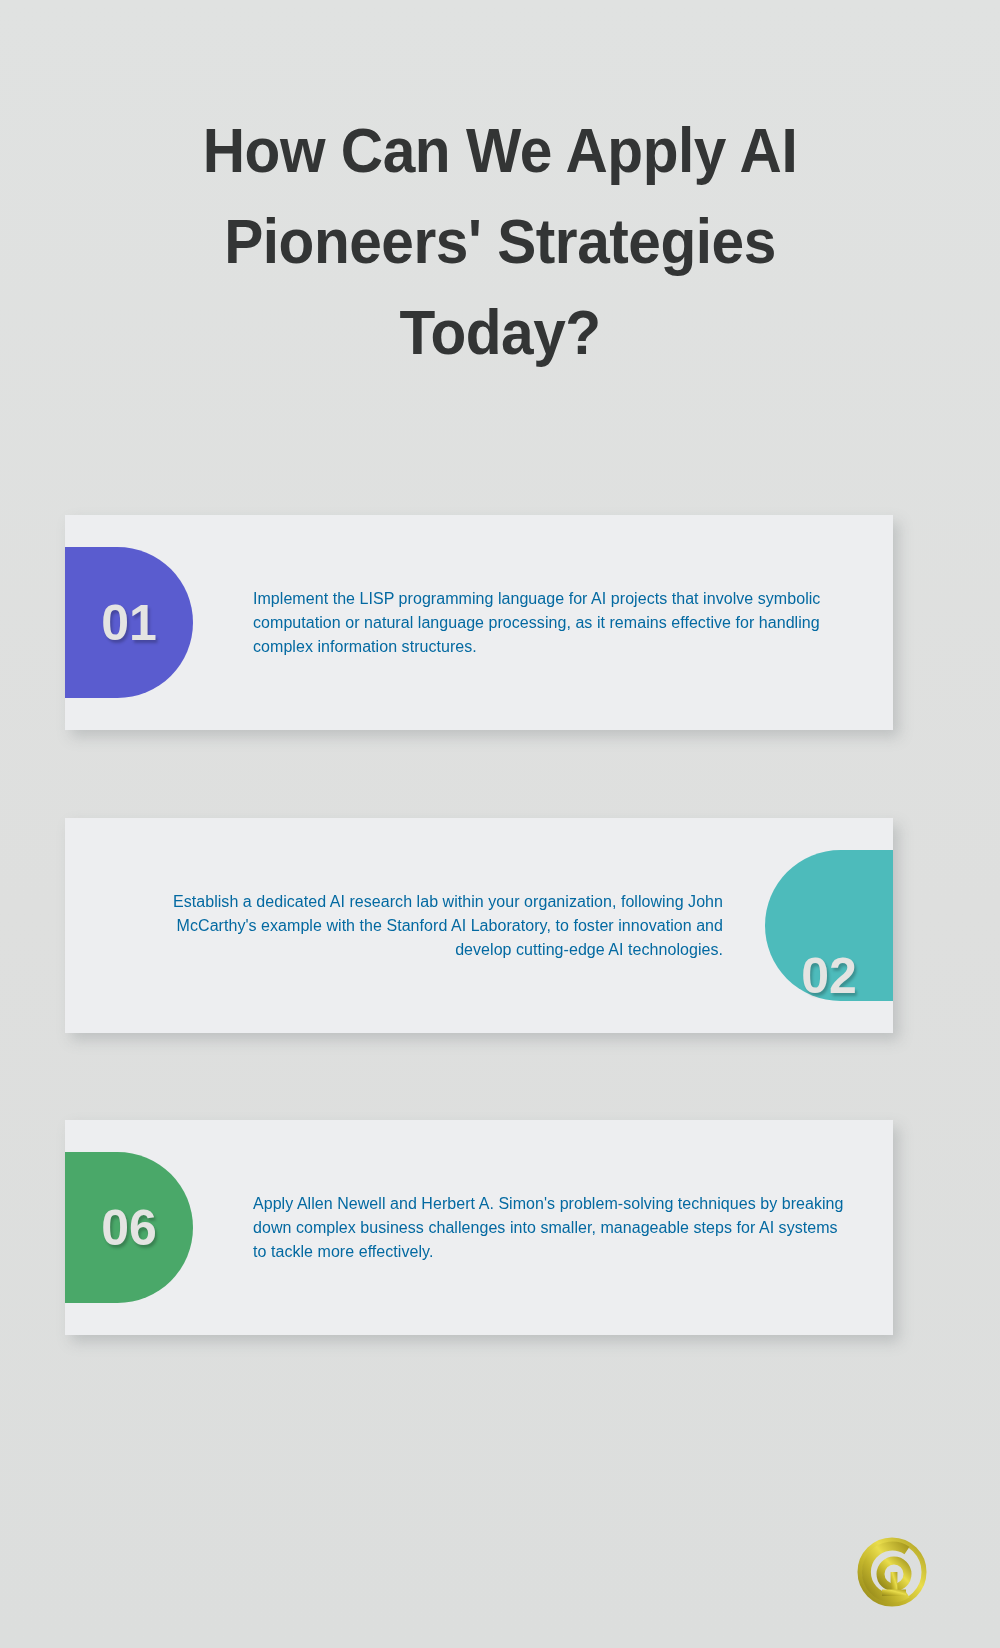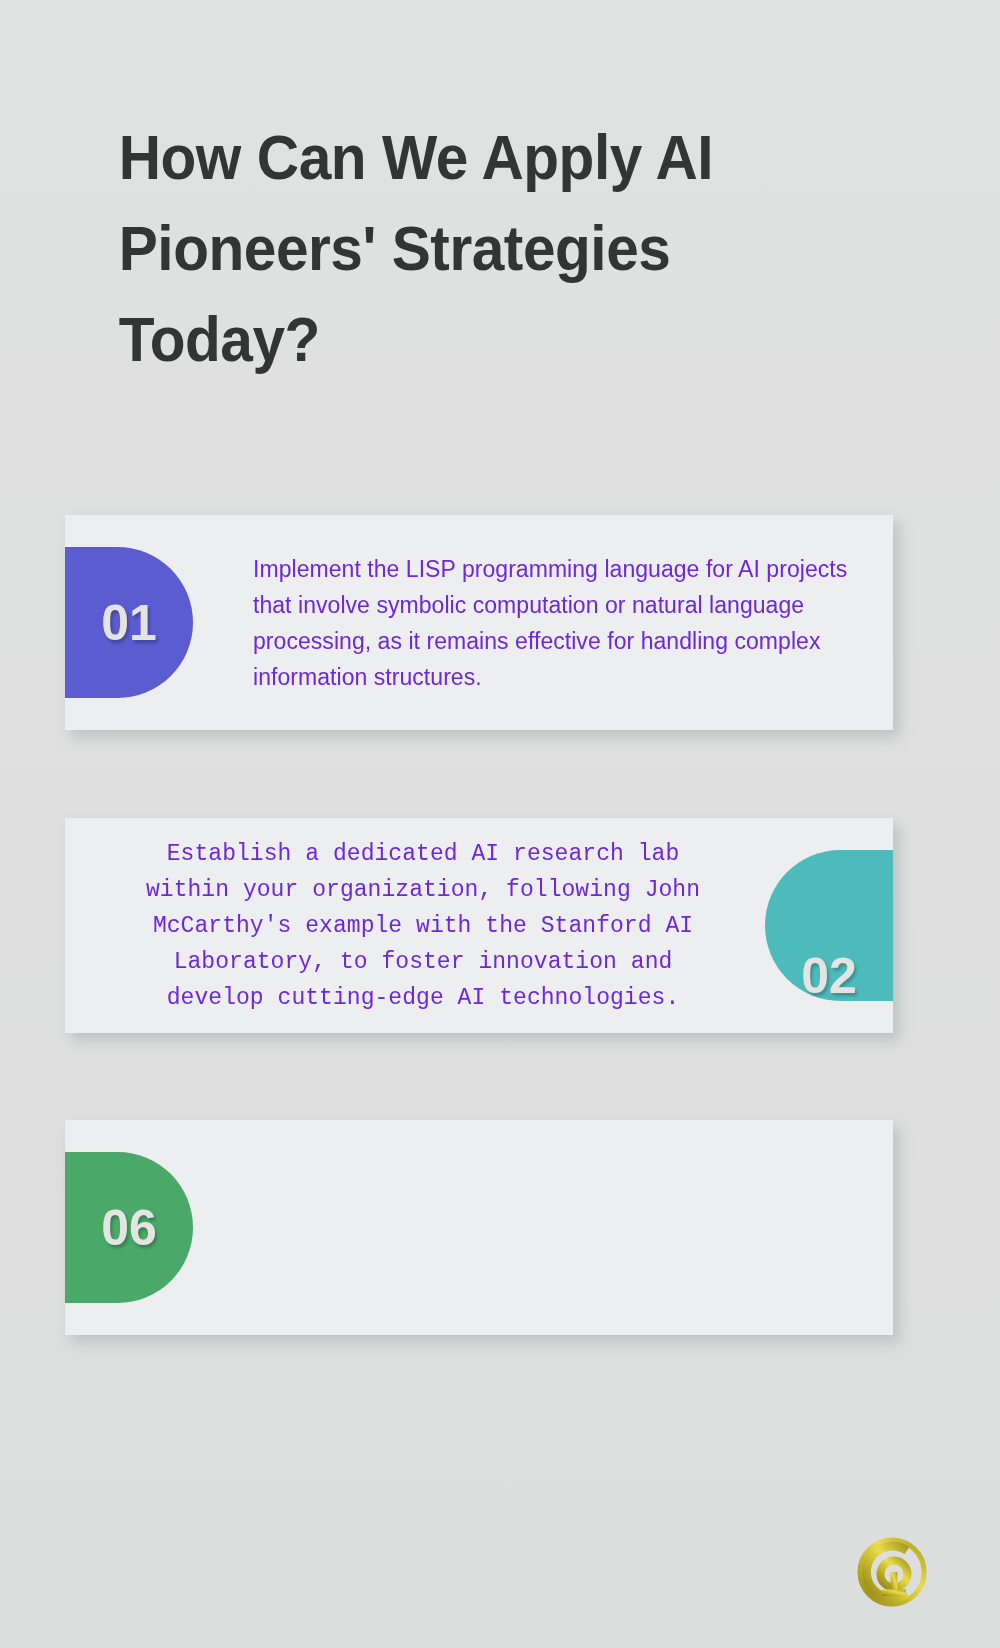--- a/index.html
+++ b/index.html
@@ -18,22 +18,23 @@
   .poster {
     position: absolute;
     inset: 0;
     background: linear-gradient(180deg, #e0e2e1 0%, #dedfde 55%, #dcdedd 100%);
   }
 
   
   .title-block {
     position: absolute;
     left: 90px;
-    top: 112px;
+    top: 105px;
     width: 820px;
+    text-align: center;
   }
   .title-line {
     display: block;
     font-family: "Liberation Sans Narrow", "Liberation Sans", sans-serif;
     font-weight: bold;
     font-size: 63px;
     line-height: 91px;
     letter-spacing: -0.5px;
     color: #333535;
     transform: scaleX(0.93);
@@ -75,27 +76,27 @@
     font-weight: bold;
     font-size: 50px;
     line-height: 1;
     color: #e4e4e2;
     letter-spacing: 0px;
     text-shadow: 2px 3px 3px rgba(0,0,0,0.23);
   }
 
   .card-body {
     flex: 1 1 auto;
-    font-size: 23px;
-    line-height: 36px;
-    color: #6d28d9;
+    font-size: 16px;
+    line-height: 24px;
+    color: #0369a1;
     letter-spacing: 0.05px;
   }
   .card--left  .card-body { padding: 0 40px 0 60px; text-align: left; }
-  .card--right .card-body { padding: 0 42px 0 58px; text-align: center; font-family: Liberation Mono, monospace; }
+  .card--right .card-body { padding: 0 42px 0 58px; text-align: right; }
 
   
   .logo {
     position: absolute;
     left: 856px;
     top: 1536px;
     width: 72px;
     height: 72px;
   }
 </style>
@@ -121,20 +122,21 @@
     <div class="badge" style="background: rgb(77, 187, 187);">
       <span class="badge-number">02</span>
     </div>
     <div class="card-body">Establish a dedicated AI research lab within your organization, following John McCarthy's example with the Stanford AI Laboratory, to foster innovation and develop cutting-edge AI technologies.</div>
   </div>
 
   <div class="card card--left" id="card-3">
     <div class="badge" style="background: rgb(74, 168, 105);">
       <span class="badge-number">06</span>
     </div>
+    <div class="card-body">Apply Allen Newell and Herbert A. Simon's problem-solving techniques by breaking down complex business challenges into smaller, manageable steps for AI systems to tackle more effectively.</div>
   </div>
 
   <div class="logo">
     <svg viewBox="0 0 72 72" width="72" height="72" aria-hidden="true">
       <defs>
         <linearGradient id="goldgrad" x1="0" y1="1" x2="1" y2="0">
           <stop offset="0%" stop-color="#8f8318"></stop>
           <stop offset="35%" stop-color="#c3b52c"></stop>
           <stop offset="62%" stop-color="#e9dd4c"></stop>
           <stop offset="100%" stop-color="#a89a20"></stop>

